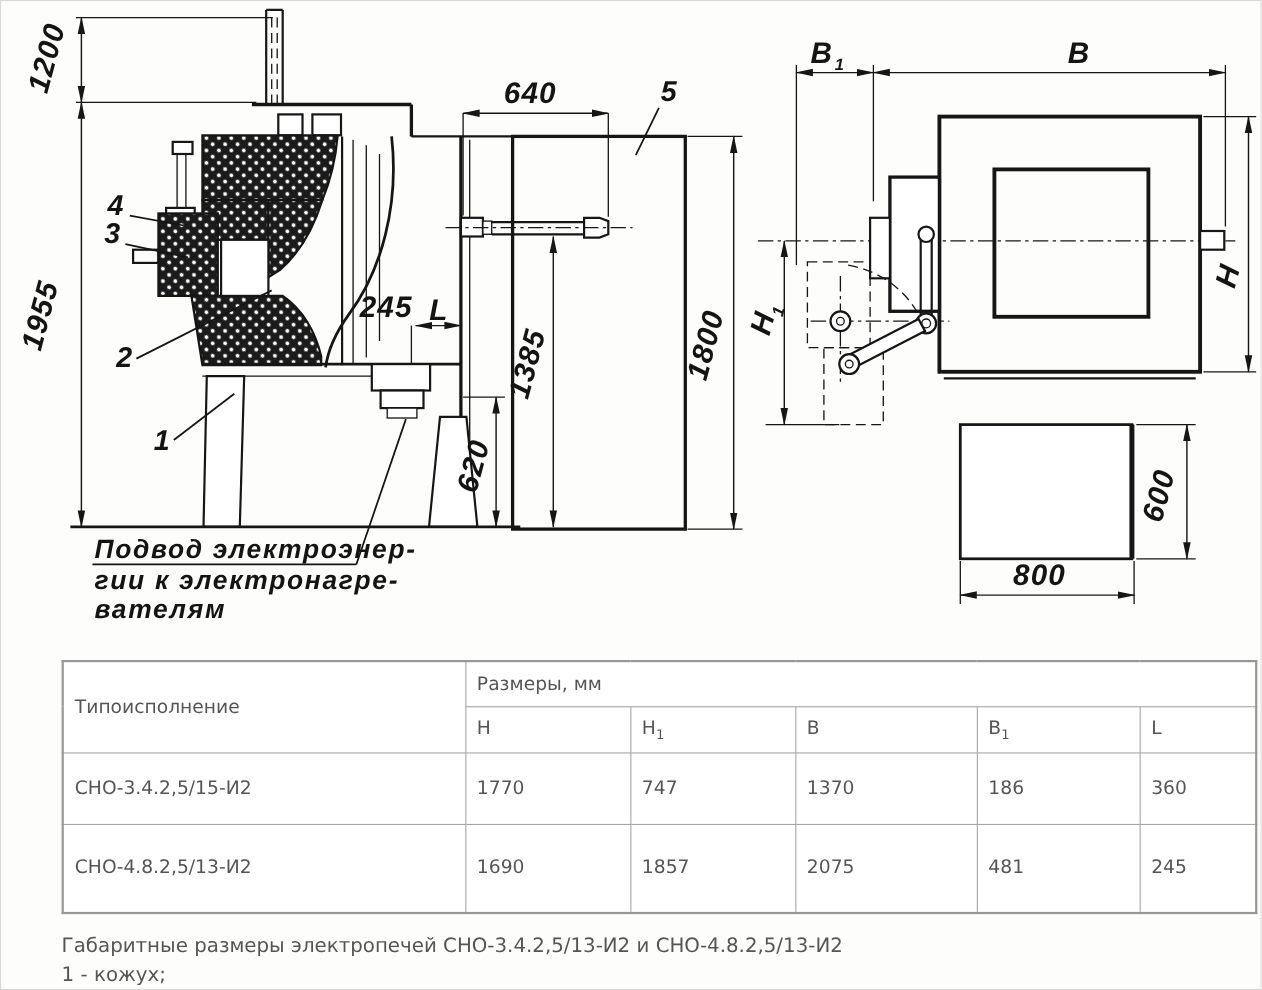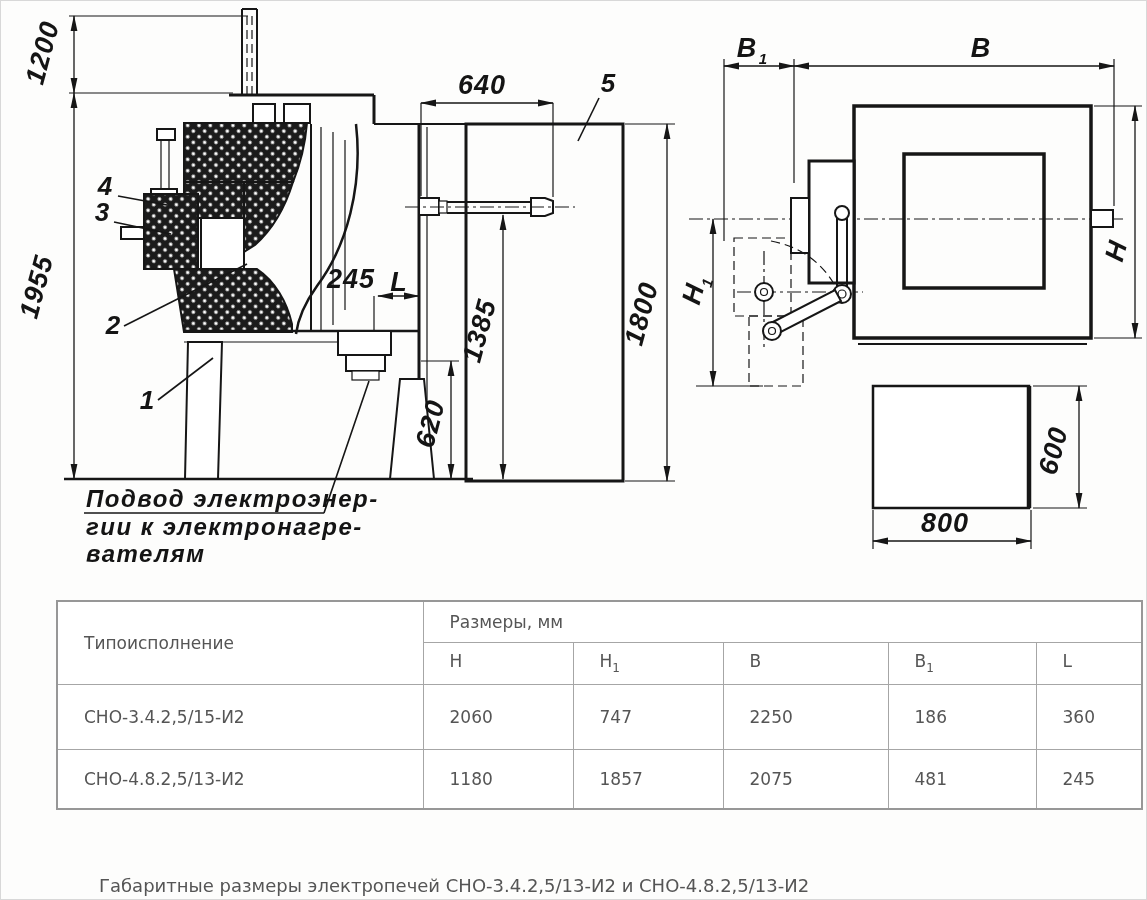--- a/index.html
+++ b/index.html
@@ -25,26 +25,26 @@
   .s35{stroke:#161616;stroke-width:3.5;fill:none;}
   .s45{stroke:#161616;stroke-width:4.5;fill:none;}
   .dim{stroke:#161616;stroke-width:1.3;fill:none;}
   .dash{stroke-dasharray:9 5;}
   .dd{stroke-dasharray:14 4 3 4;}
   .wfill{fill:#ffffff;}
   .hfill{fill:url(#hatch);stroke:#161616;stroke-width:2;}
   
   #dims-table{position:absolute;left:55px;top:599px;border-collapse:collapse;
       table-layout:fixed;color:#555;font-size:17px;}
-  #dims-table td{border:1.5px solid #a6a6a6;padding:0 0 0 26px;vertical-align:middle;
+  #dims-table td{border:1.5px solid #a6a6a6;padding:0 0 0 10px;vertical-align:middle;
       background:#fff;}
   #dims-table{border:2px solid #979797;}
   .subn{font-size:12px;vertical-align:-5px;}
   
-  #caption{position:absolute;left:55px;top:871px;color:#555;font-size:18px;line-height:27px;margin-left:43px;}
+  #caption{position:absolute;left:55px;top:845px;color:#555;font-size:18px;line-height:27px;}
 </style>
 </head>
 <body>
 
 <div id="page">
 
 <svg id="dwg" width="1147" height="598" viewBox="0 0 1147 598">
   <defs>
     <pattern id="hatch" width="8" height="8" patternUnits="userSpaceOnUse" patternTransform="rotate(45)">
       <rect width="8" height="8" fill="#1b1b1b"></rect>
@@ -262,34 +262,35 @@
     </tr>
     <tr style="height:42px">
       <td><span>H</span><span class="subn"></span></td>
       <td><span>H</span><span class="subn">1</span></td>
       <td><span>B</span><span class="subn"></span></td>
       <td><span>B</span><span class="subn">1</span></td>
       <td><span>L</span><span class="subn"></span></td>
     </tr>
     <tr style="height:65px">
       <td>СНО-3.4.2,5/15-И2</td>
-      <td>2060</td>
+      <td>1770</td>
       <td>747</td>
-      <td>2250</td>
+      <td>1370</td>
       <td>186</td>
       <td>360</td>
     </tr>
-    <tr style="height:60px">
+    <tr style="height:81px">
       <td>СНО-4.8.2,5/13-И2</td>
-      <td>1180</td>
+      <td>1690</td>
       <td>1857</td>
       <td>2075</td>
       <td>481</td>
       <td>245</td>
     </tr>
   </tbody>
 </table>
 
 <div id="caption">
   <div>Габаритные размеры электропечей СНО-3.4.2,5/13-И2 и СНО-4.8.2,5/13-И2</div>
+  <div>1 - кожух;</div>
 </div>
 
 </div>
 
 </body></html>

